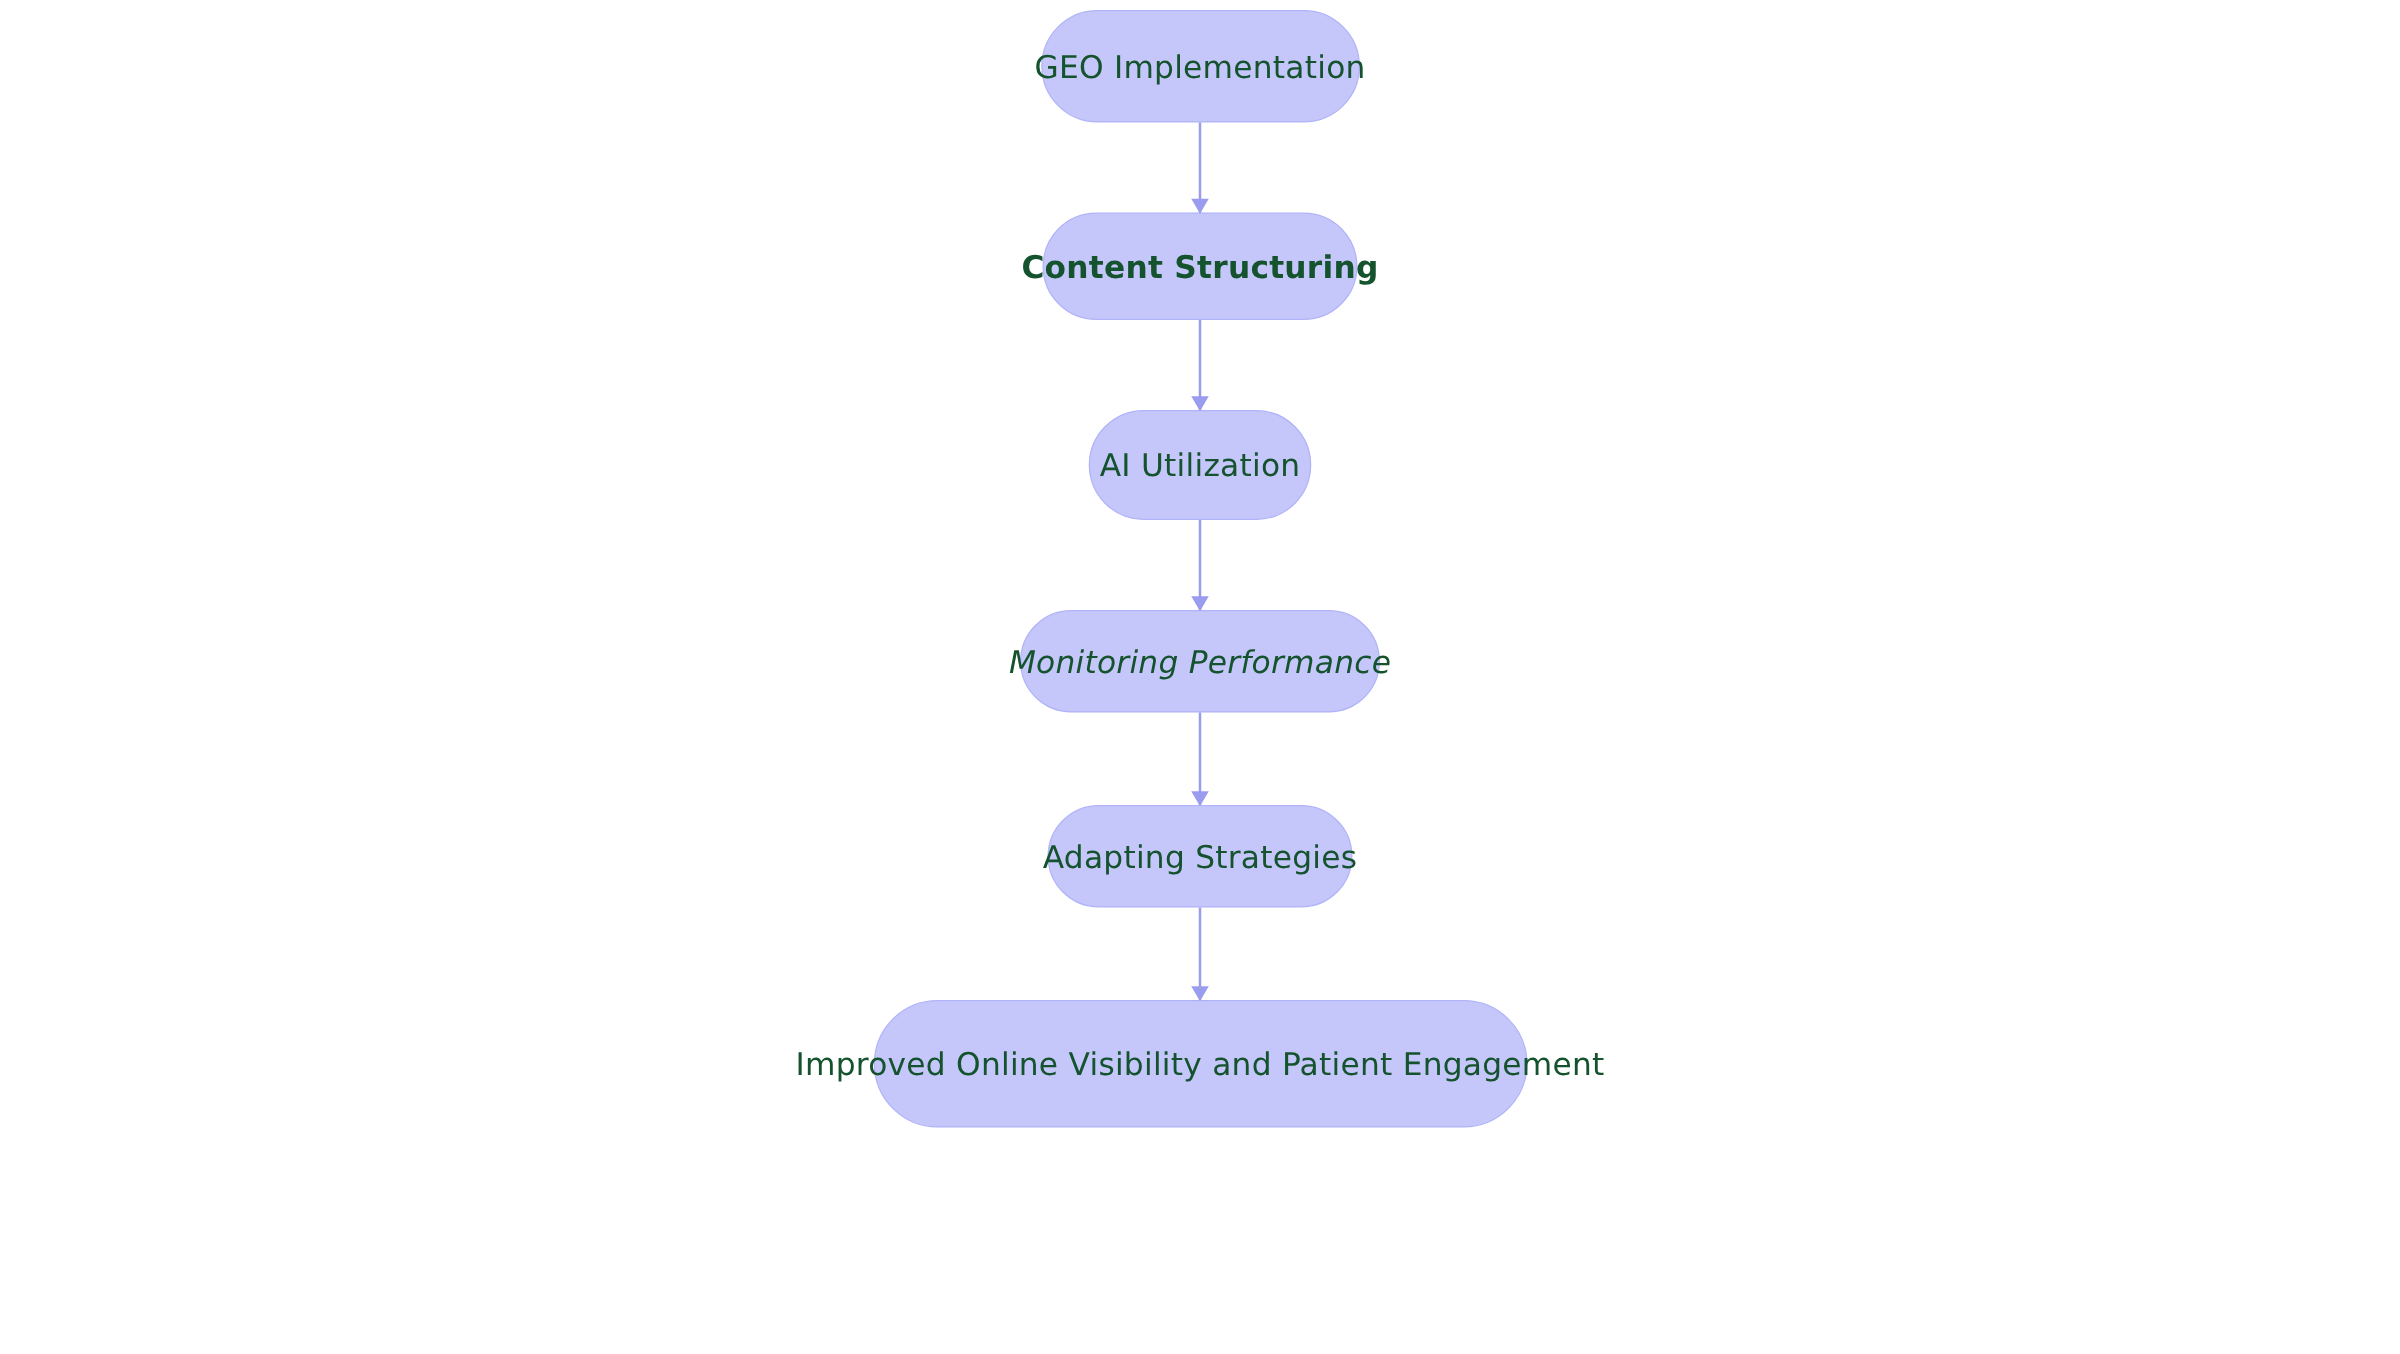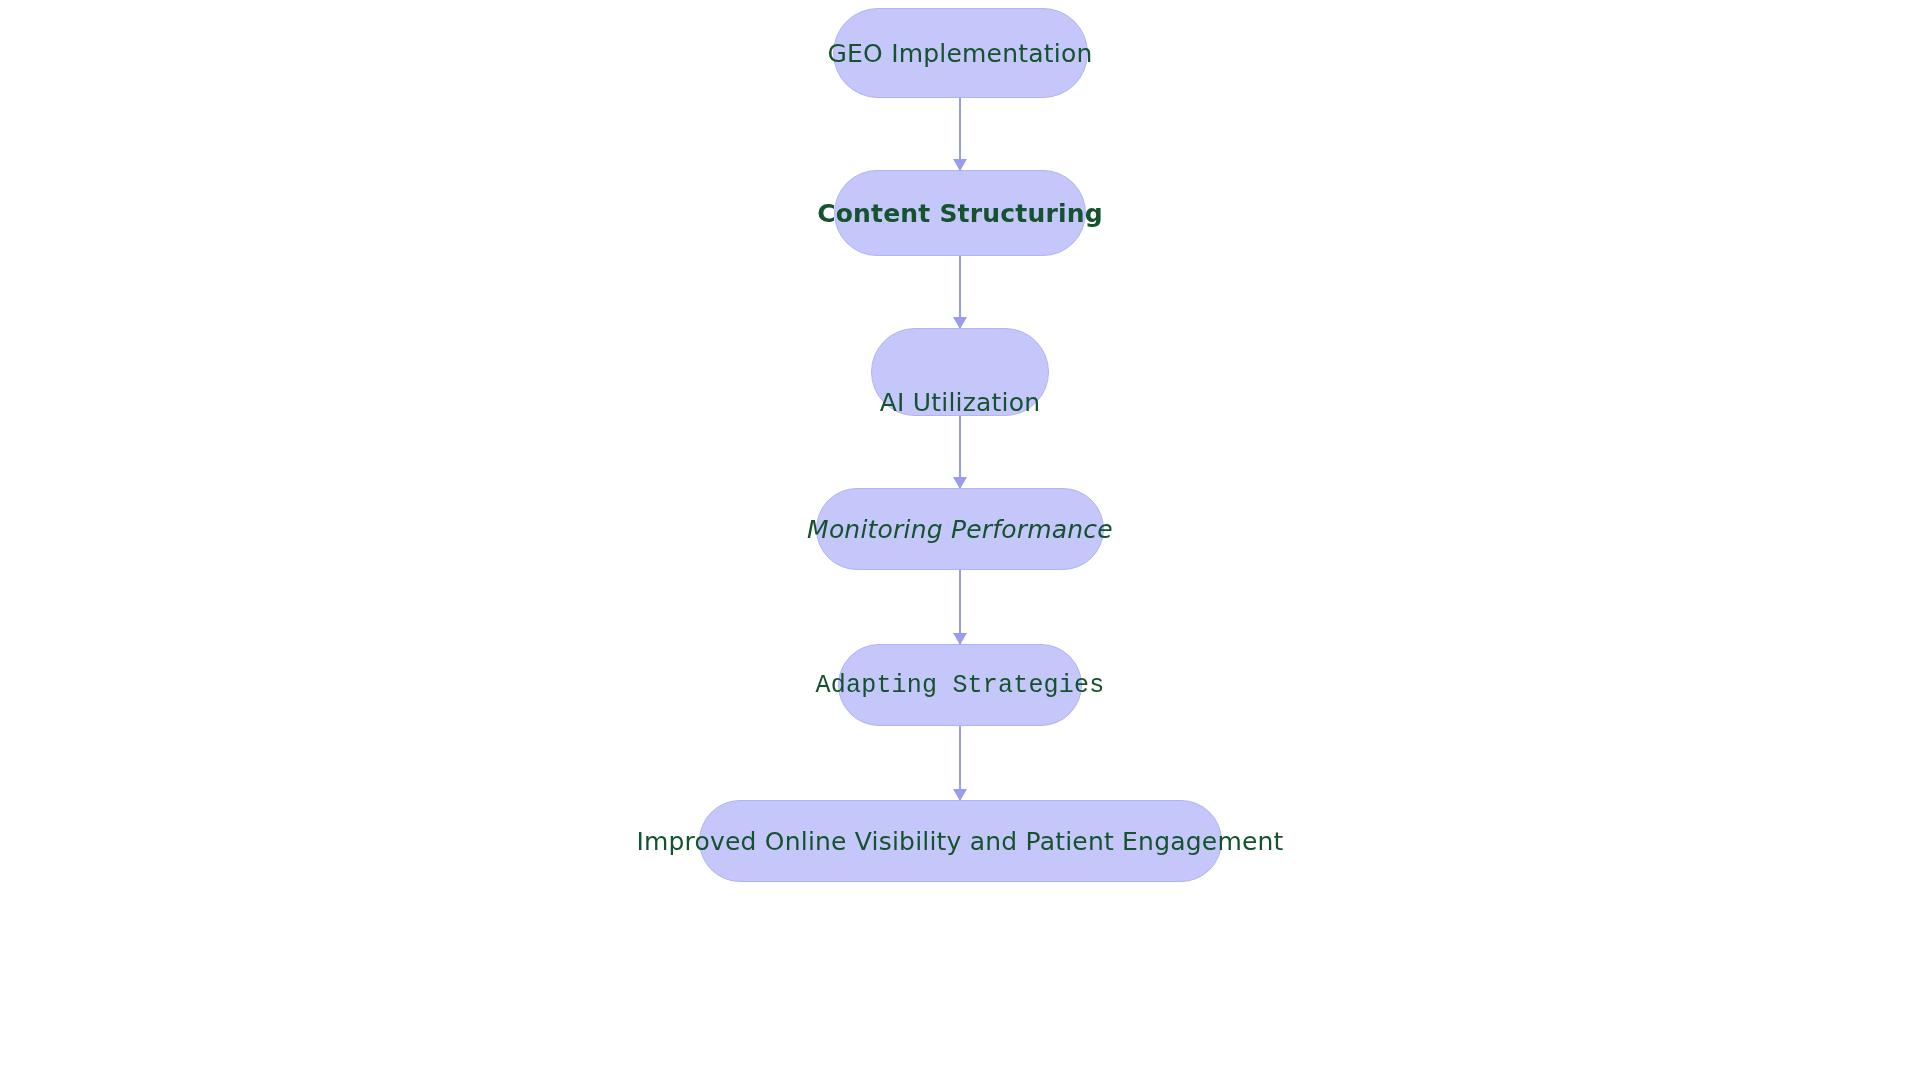--- a/index.html
+++ b/index.html
@@ -73,41 +73,41 @@
   </div>
 
   <div class="node" style="width:252px;height:86px;font-weight:bold;">
     <span class="node-label">Content Structuring</span>
   </div>
 
   <div class="connector" style="height:72px;">
     <span class="arrowhead"></span>
   </div>
 
-  <div class="node" style="width:178px;height:88px;align-items:flex-end;">
+  <div class="node" style="width:178px;height:88px;">
     <span class="node-label">AI Utilization</span>
   </div>
 
   <div class="connector" style="height:72px;">
     <span class="arrowhead"></span>
   </div>
 
   <div class="node" style="width:288px;height:82px;font-style:italic;">
     <span class="node-label">Monitoring Performance</span>
   </div>
 
   <div class="connector" style="height:74px;">
     <span class="arrowhead"></span>
   </div>
 
-  <div class="node" style="width:244px;height:82px;font-family:Liberation Mono, monospace;">
+  <div class="node" style="width:244px;height:82px;">
     <span class="node-label">Adapting Strategies</span>
   </div>
 
   <div class="connector" style="height:74px;">
     <span class="arrowhead"></span>
   </div>
 
-  <div class="node" style="width:523px;height:82px;">
+  <div class="node" style="width:523px;height:102px;">
     <span class="node-label">Improved Online Visibility and Patient Engagement</span>
   </div>
 
 </div>
 
 </body></html>

